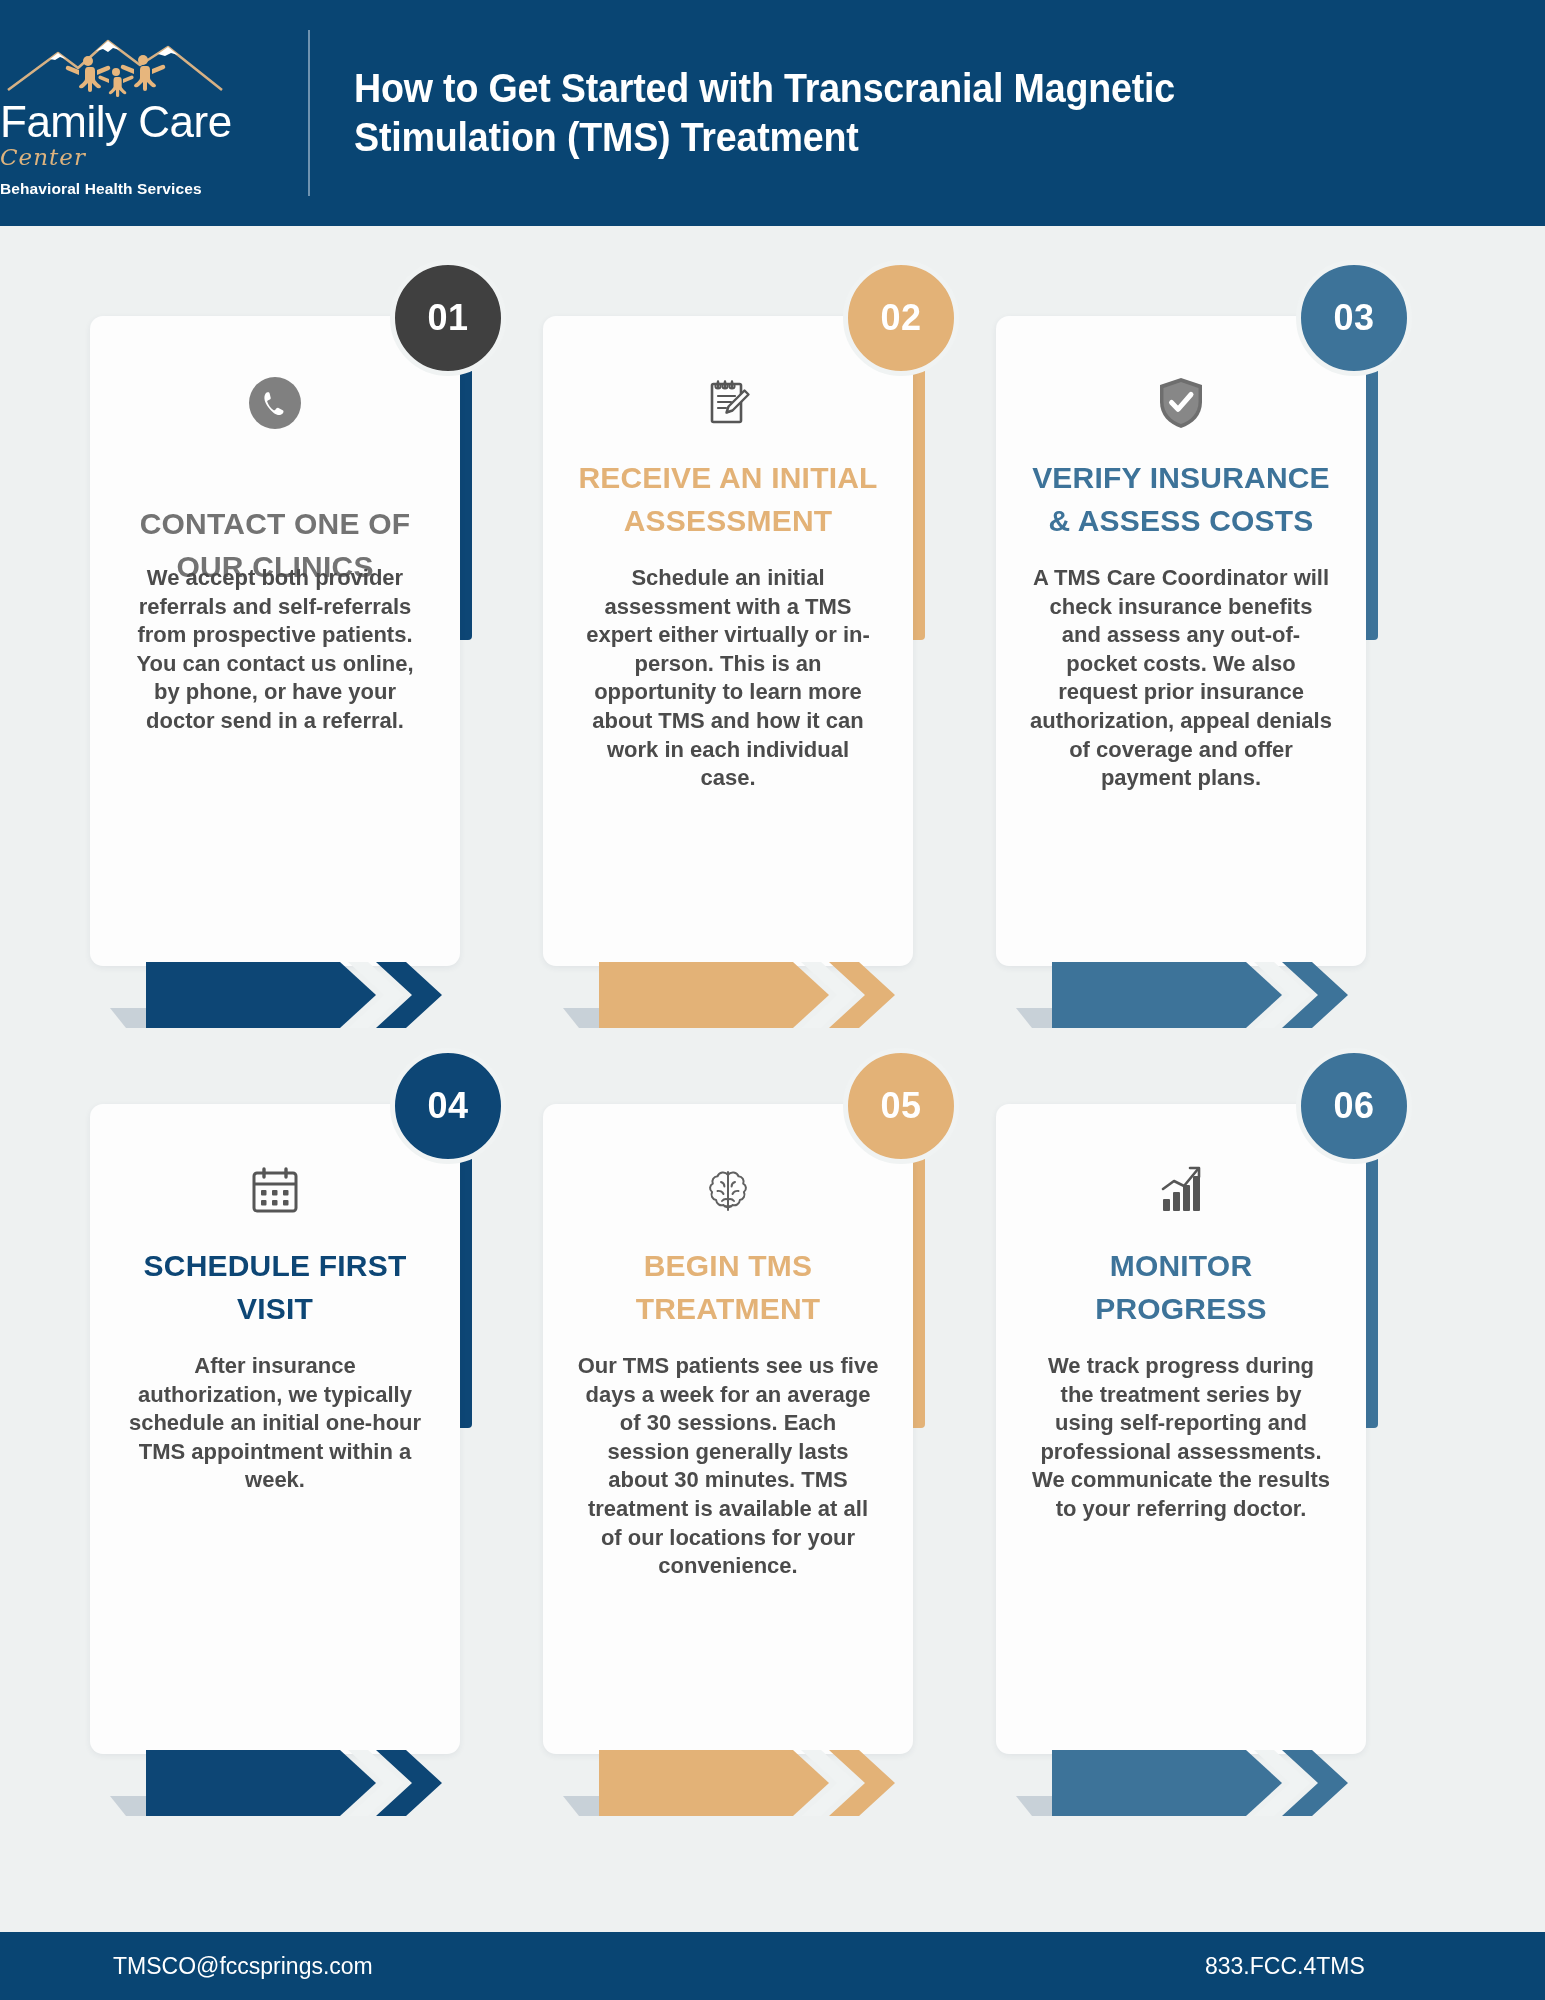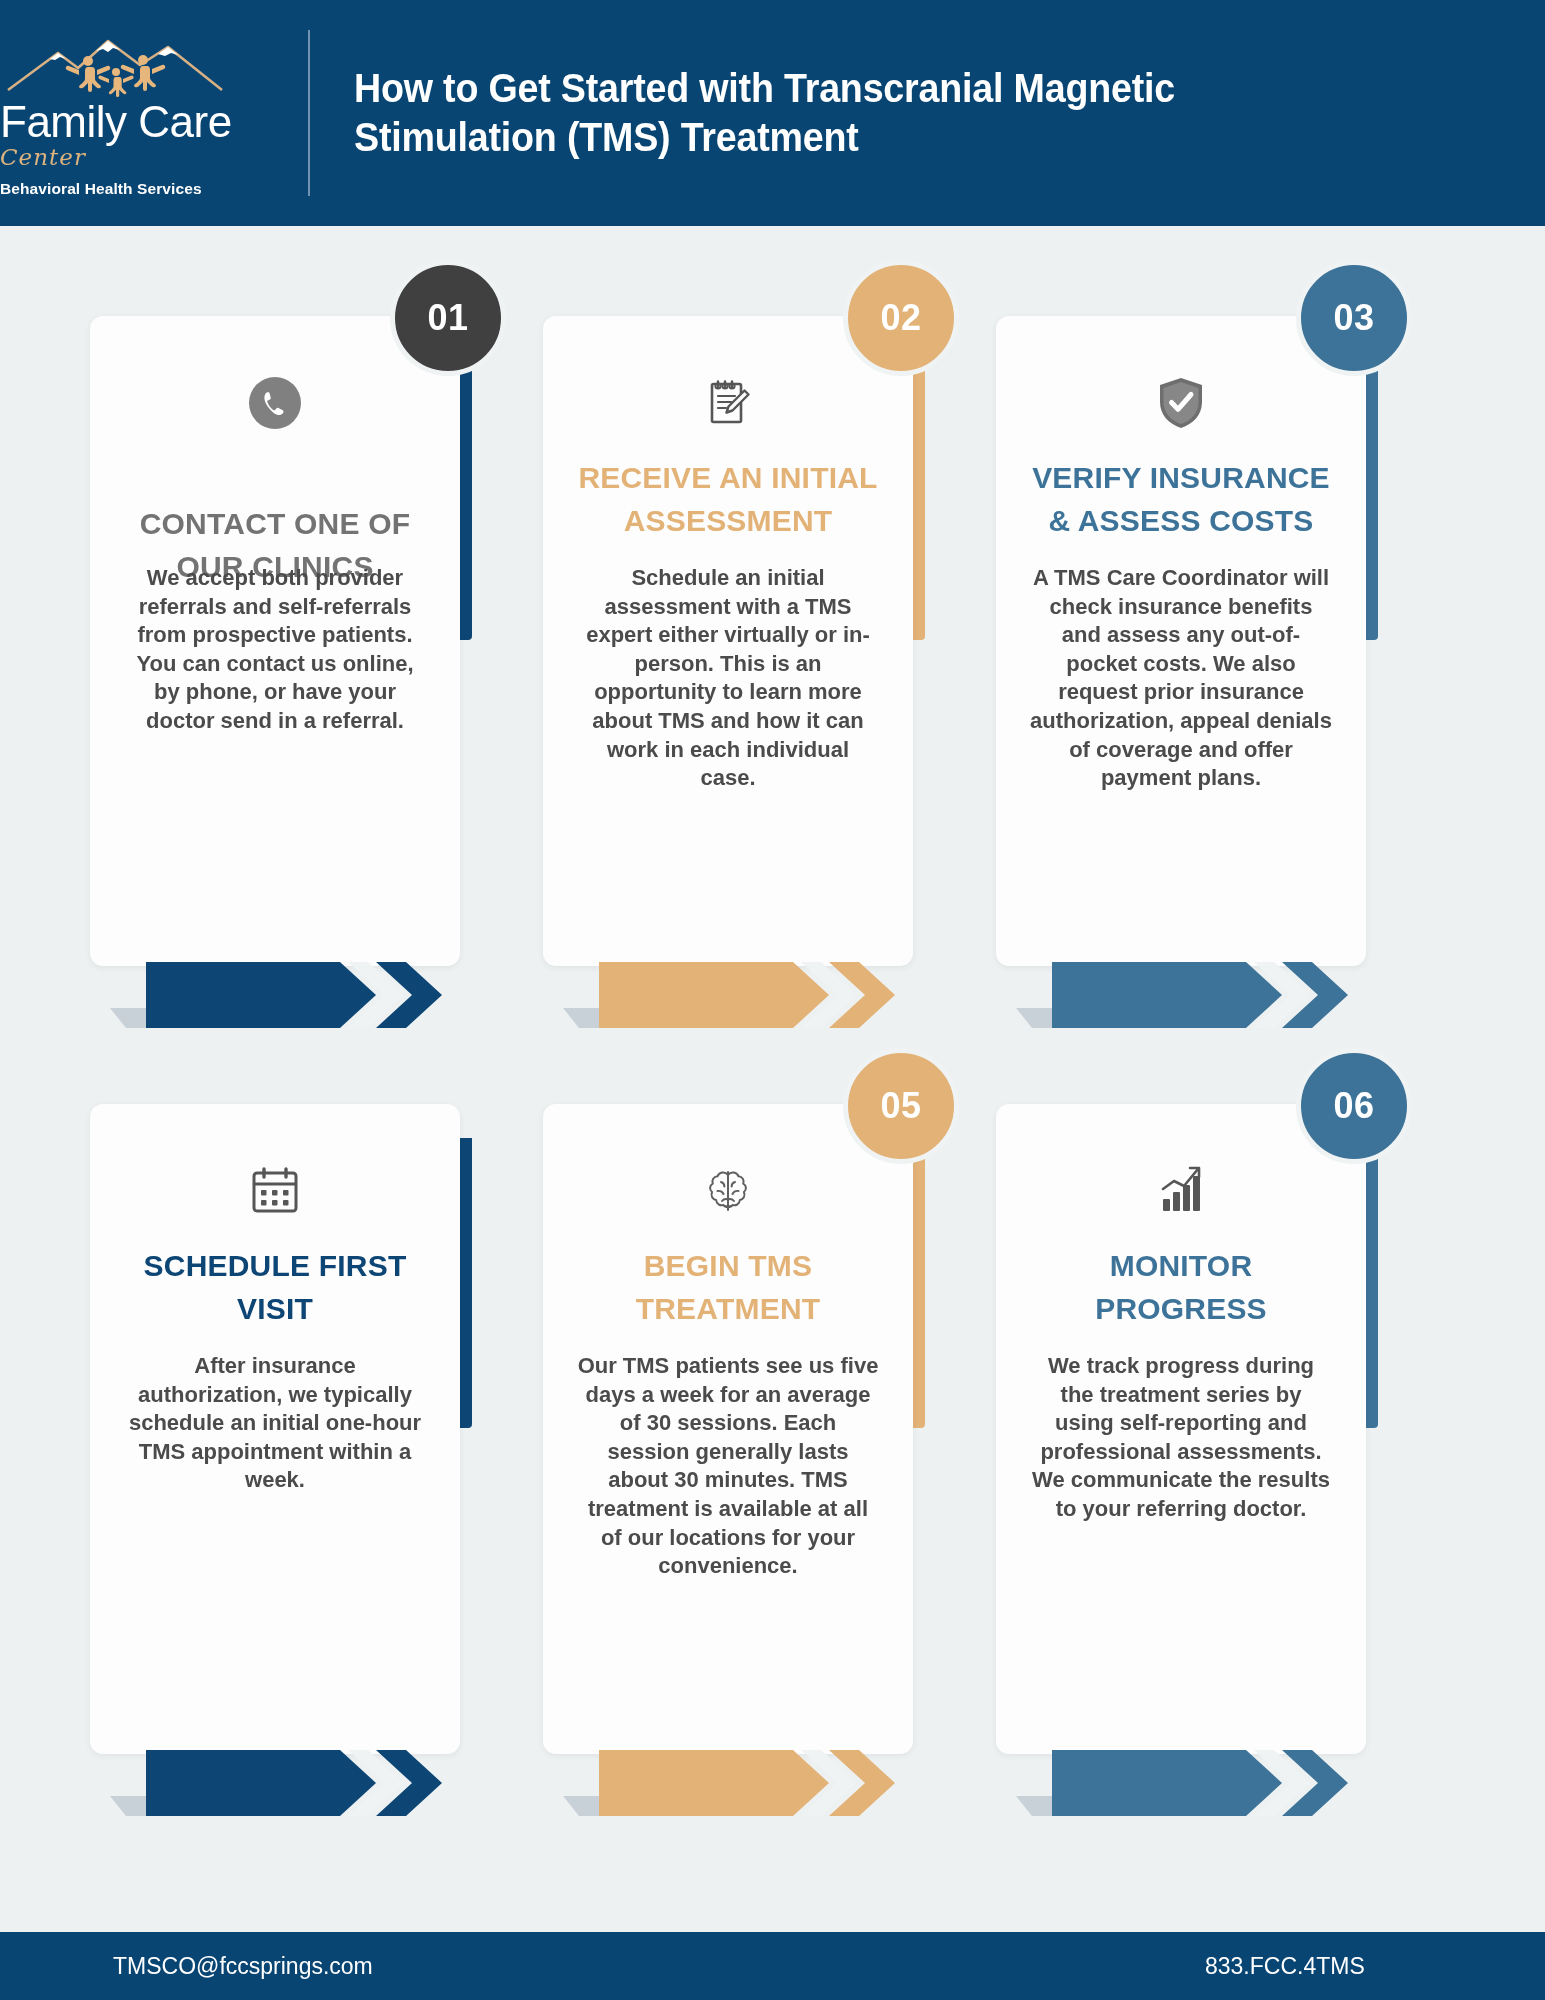--- a/index.html
+++ b/index.html
@@ -257,20 +257,21 @@
                 <rect x="36" y="26" width="5.5" height="5.5" rx="1"></rect>
                 <rect x="14" y="36" width="5.5" height="5.5" rx="1"></rect>
                 <rect x="25" y="36" width="5.5" height="5.5" rx="1"></rect>
                 <rect x="36" y="36" width="5.5" height="5.5" rx="1"></rect>
               </g>
             </svg>
           </div>
           <div class="card-title" style="color: rgb(13, 70, 117);">SCHEDULE FIRST VISIT</div>
           <div class="card-body body-3line">After insurance authorization, we typically schedule an initial one-hour TMS appointment within a week.</div>
         </div>
+        <div class="badge" style="background: rgb(13, 70, 117);">04</div>
         <div class="arrow-wrap"><svg width="400" height="66" viewBox="0 0 400 66">
     <path d="M0 46 L36 46 L52 66 L16 66 Z" fill="#a9b6c2" opacity="0.55"></path>
     <path d="M36 0 H230 L266 33 L230 66 H36 Z" fill="#0D4675"></path>
     <path d="M238 0 H258 L294 33 L258 66 H238 L274 33 Z" fill="#f0f3f3"></path>
     <path d="M266 0 H296 L332 33 L296 66 H266 L302 33 Z" fill="#0D4675"></path>
   </svg></div>
       </div>
     <div class="cell c1" id="cell4">
         <div class="spine" style="background: rgb(227, 178, 119);"></div>
         <div class="card">

